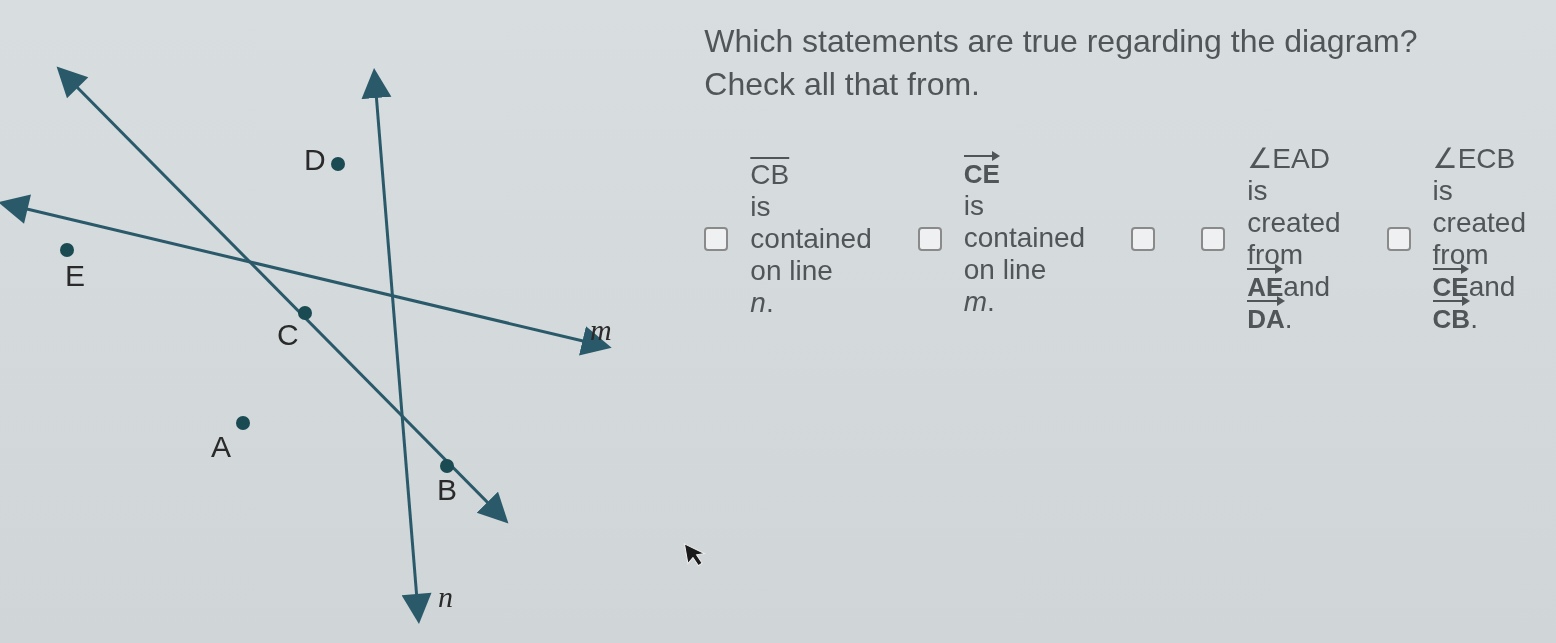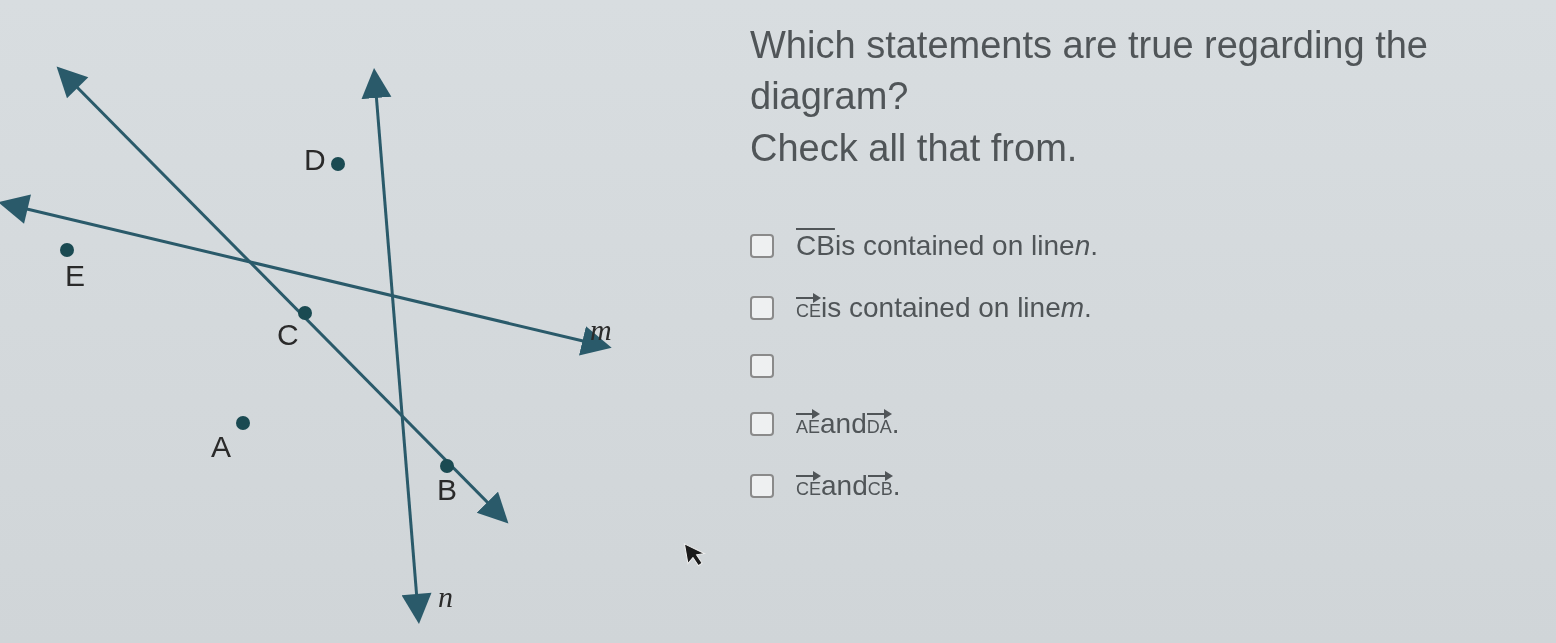--- a/index.html
+++ b/index.html
@@ -24,29 +24,29 @@
       width: 720px;
       height: 100%;
       position: relative;
     }
     .question-area {
       flex: 1;
       padding: 20px 30px 20px 30px;
       color: #3a3a3a;
     }
     .question-text {
-      font-size: 38px;
+      font-size: 32px;
       color: #505558;
       line-height: 1.35;
-      margin-bottom: 56px;
+      margin-bottom: 36px;
     }
     .options {
       display: flex;
-      flex-direction: column;
-      gap: 30px;
+      flex-direction: row;
+      gap: 46px;
     }
     .option {
       display: flex;
       align-items: center;
       gap: 22px;
       font-size: 28px;
       color: #505558;
     }
     .checkbox {
       width: 24px;
@@ -88,21 +88,22 @@
       width: 0;
       height: 0;
       border-left: 8px solid #505558;
       border-top: 5px solid transparent;
       border-bottom: 5px solid transparent;
     }
     .italic {
       font-style: italic;
     }
     .small-sub {
-      font-size: 18px;
+      font-size: 26px;
+      font-weight: bold;
     }
     svg.diagram {
       position: absolute;
       top: 0;
       left: 0;
     }
     .cursor {
       position: absolute;
       left: 685px;
       top: 540px;
@@ -172,29 +173,31 @@
             <span class="italic">m</span>
             <span>.</span>
           </div>
         </div>
         <div class="option">
           <div class="checkbox"></div>
         </div>
         <div class="option">
           <div class="checkbox"></div>
           <div class="option-label">
+            <span>∠EAD is created from </span>
             <span class="ray-arrow small-sub">AE</span>
             <span> and </span>
             <span class="ray-arrow small-sub">DA</span>
             <span>.</span>
           </div>
         </div>
         <div class="option">
           <div class="checkbox"></div>
           <div class="option-label">
+            <span>∠ECB is created from </span>
             <span class="ray-arrow small-sub">CE</span>
             <span> and </span>
             <span class="ray-arrow small-sub">CB</span>
             <span>.</span>
           </div>
         </div>
       </div>
   </div>
 </div>
 

